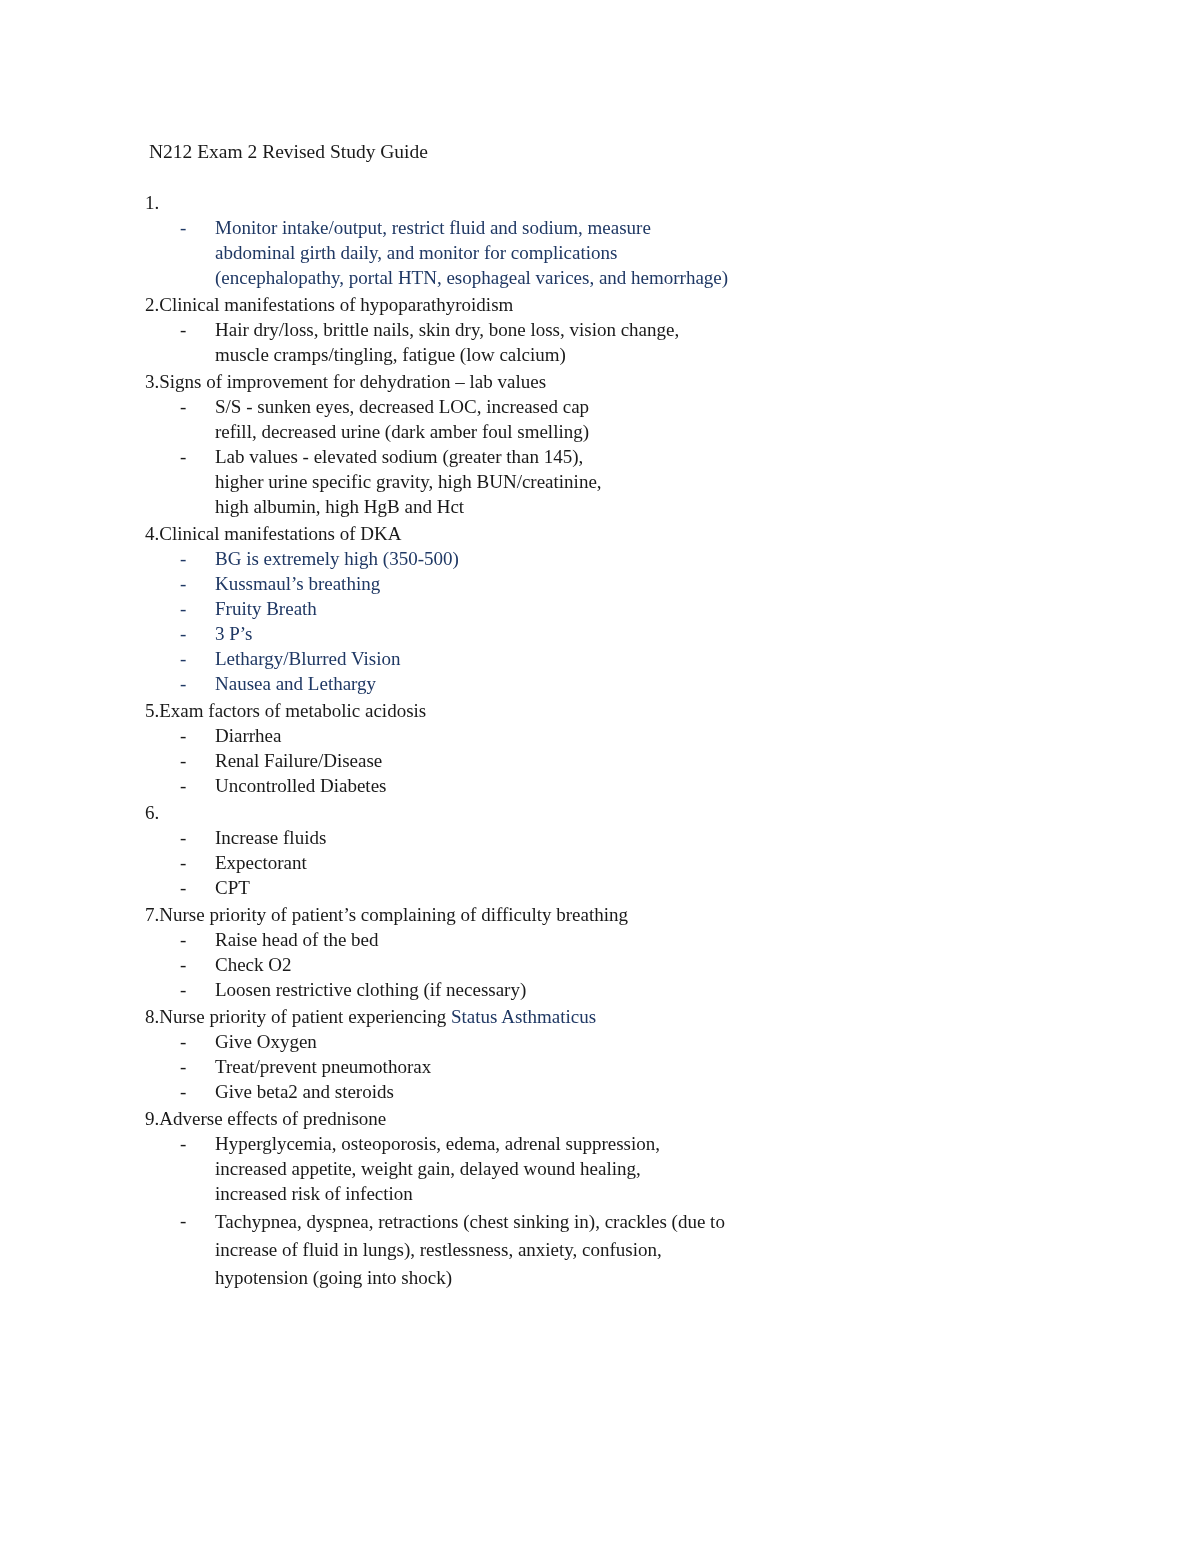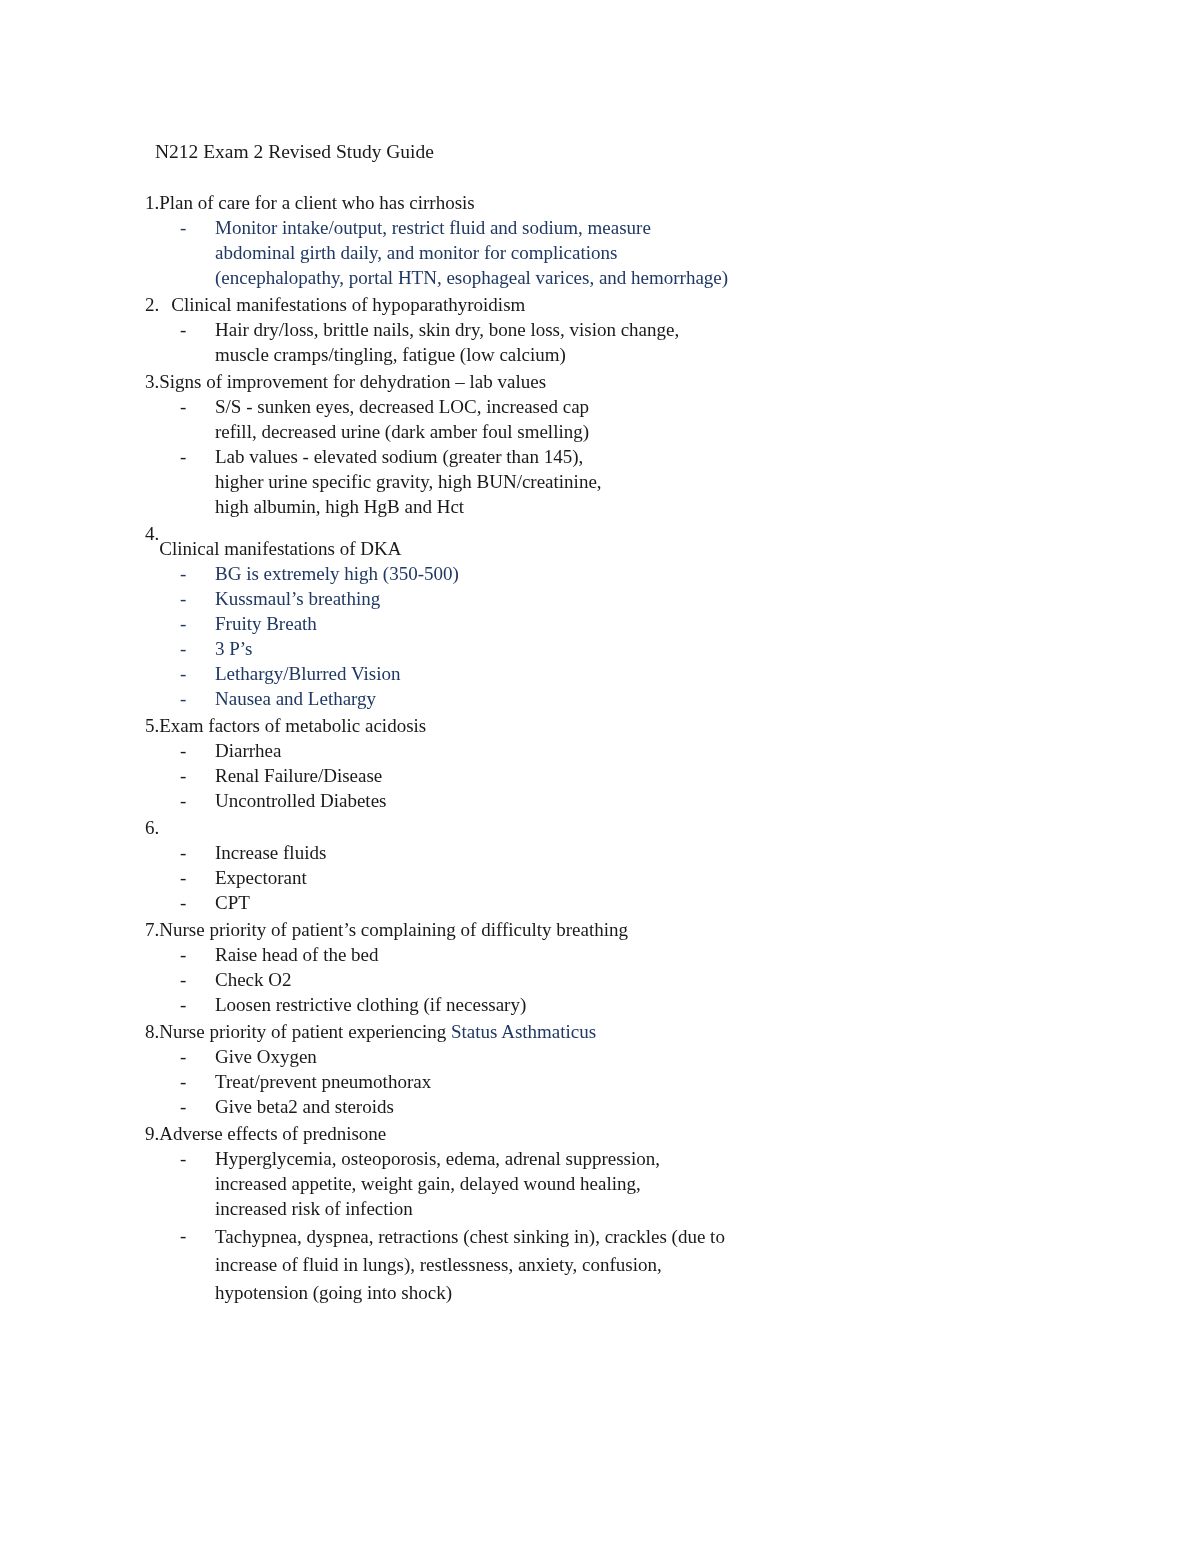--- a/index.html
+++ b/index.html
@@ -2,21 +2,21 @@
 <html><head>
 <meta charset="utf-8">
 <style>
   html, body { margin: 0; padding: 0; background: #ffffff; }
   body {
     width: 1200px; height: 1553px; position: relative; overflow: hidden;
     font-family: "Liberation Serif", "DejaVu Serif", serif;
     color: #1a1a1a;
   }
   .page { position: absolute; left: 145px; top: 140px; width: 900px; }
-  .title { font-size: 19.5px; line-height: 24px; margin: 0 0 26px 10px; }
+  .title { font-size: 19.5px; line-height: 24px; margin: 0 0 26px 4px; }
   .q { font-size: 19px; line-height: 25px; }
   .q-row { display: flex; }
   .q-num { white-space: pre; }
   .bullets { margin: 0; padding: 0; list-style: none; }
   .b { display: flex; font-size: 19px; line-height: 25px; }
   .b .dash { width: 70px; padding-left: 35px; box-sizing: border-box; flex: 0 0 auto; }
   .b .txt { flex: 1 1 auto; white-space: pre-line; }
   .blue { color: #1f3864; }
   .sec { margin-bottom: 2px; }
   .ards .txt { line-height: 28px; }
@@ -24,37 +24,36 @@
 </head>
 <body>
 
 <div class="page">
   <div class="title">N212 Exam 2 Revised Study Guide</div>
   <div id="sections">
       <div class="sec">
         <div class="q q-row">
           <span class="q-num">1.</span>
           <span> </span>
-          <span style="white-space: pre;">Plan of care for a client who has cirrhosis</span>
           <span class="blue"></span>
         </div>
         <ul class="bullets">
           <li class="b blue">
             <span class="dash">-</span>
             <span class="txt">Monitor intake/output, restrict fluid and sodium, measure
 abdominal girth daily, and monitor for complications
 (encephalopathy, portal HTN, esophageal varices, and hemorrhage)</span>
           </li>
         </ul>
       </div>
       <div class="sec">
         <div class="q q-row">
           <span class="q-num">2.</span>
           <span> </span>
-          <span style="white-space: pre; margin-left: 12px;">Clinical manifestations of hypoparathyroidism</span>
+          <span style="white-space: pre;">Clinical manifestations of hypoparathyroidism</span>
           <span class="blue"></span>
         </div>
         <ul class="bullets">
           <li class="b">
             <span class="dash">-</span>
             <span class="txt">Hair dry/loss, brittle nails, skin dry, bone loss, vision change,
 muscle cramps/tingling, fatigue (low calcium)</span>
           </li>
         </ul>
       </div>
@@ -76,21 +75,21 @@
             <span class="txt">Lab values - elevated sodium (greater than 145),
 higher urine specific gravity, high BUN/creatinine,
 high albumin, high HgB and Hct</span>
           </li>
         </ul>
       </div>
       <div class="sec">
         <div class="q q-row">
           <span class="q-num">4.</span>
           <span> </span>
-          <span style="white-space: pre; margin-top: 15px;">Clinical manifestations of DKA</span>
+          <span style="white-space: pre;">Clinical manifestations of DKA</span>
           <span class="blue"></span>
         </div>
         <ul class="bullets">
           <li class="b blue">
             <span class="dash">-</span>
             <span class="txt">BG is extremely high (350-500)</span>
           </li>
           <li class="b blue">
             <span class="dash">-</span>
             <span class="txt">Kussmaul’s breathing</span>

